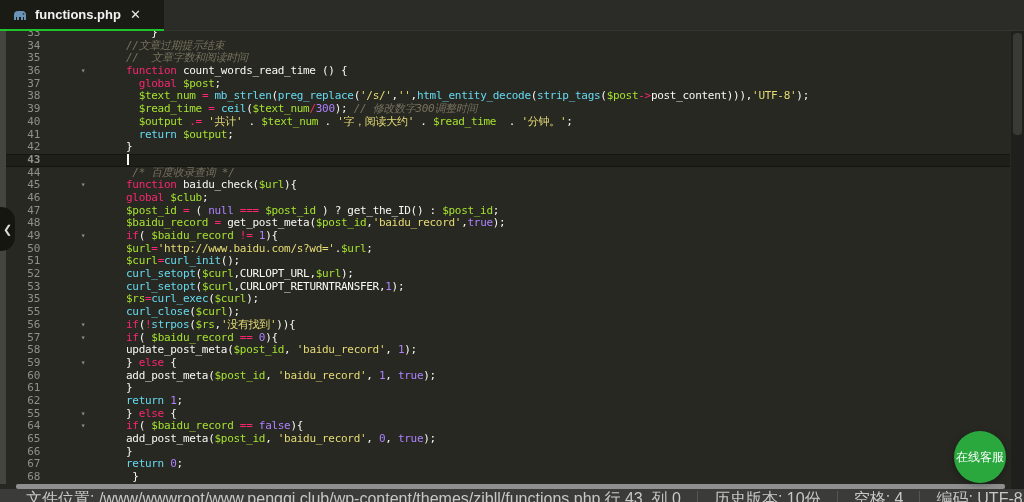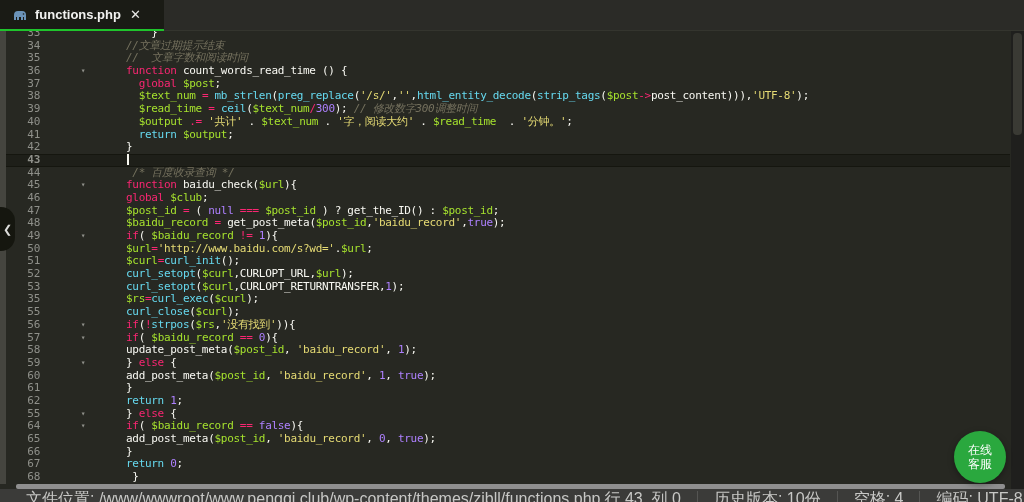--- a/index.html
+++ b/index.html
@@ -35,21 +35,21 @@
   .hthumb{position:absolute;left:10px;right:6px;top:1px;height:5px;background:#8f8f8f;border-radius:2px;}
 
   
   .statusbar{position:absolute;left:0;right:0;bottom:0;height:13px;background:#3b3b39;overflow:hidden;z-index:8;color:#c8c8c6;font-family:"Liberation Sans",sans-serif;font-size:16px;}
   .sb-inner{display:flex;justify-content:space-between;align-items:flex-start;padding:2px 0 0 24px;line-height:15px;white-space:nowrap;}
   .sb-right{display:flex;align-items:stretch;margin-right:112px;}
   .sb-item{padding:0 2px;}
   .sb-sep{width:1px;background:#555553;margin:0 14px;}
 
   
-  .support{position:absolute;left:954px;top:431px;width:52px;height:52px;border-radius:50%;background:#2aa83e;color:#ffffff;display:flex;flex-direction:column;align-items:center;justify-content:center;font-size:12px;line-height:14px;font-family:"Liberation Sans",sans-serif;z-index:9;box-shadow:0 2px 6px rgba(0,0,0,0.35);cursor:pointer;}
+  .support{position:absolute;left:954px;top:431px;width:52px;height:52px;border-radius:50%;background:#2aa83e;color:#ffffff;display:flex;flex-direction:row;align-items:center;justify-content:center;font-size:12px;line-height:14px;font-family:"Liberation Sans",sans-serif;z-index:9;box-shadow:0 2px 6px rgba(0,0,0,0.35);cursor:pointer;}
 </style>
 </head>
 <body>
 
 <div class="app">
 
   <div class="code-lines">
       <div class="line"><span class="ln">33</span><span class="fold"></span><span class="codetxt"><span class="tok-p">    }</span></span></div>
       <div class="line"><span class="ln">34</span><span class="fold"></span><span class="codetxt"><span class="tok-c">//文章过期提示结束</span></span></div>
       <div class="line"><span class="ln">35</span><span class="fold"></span><span class="codetxt"><span class="tok-c">//  文章字数和阅读时间</span></span></div>

